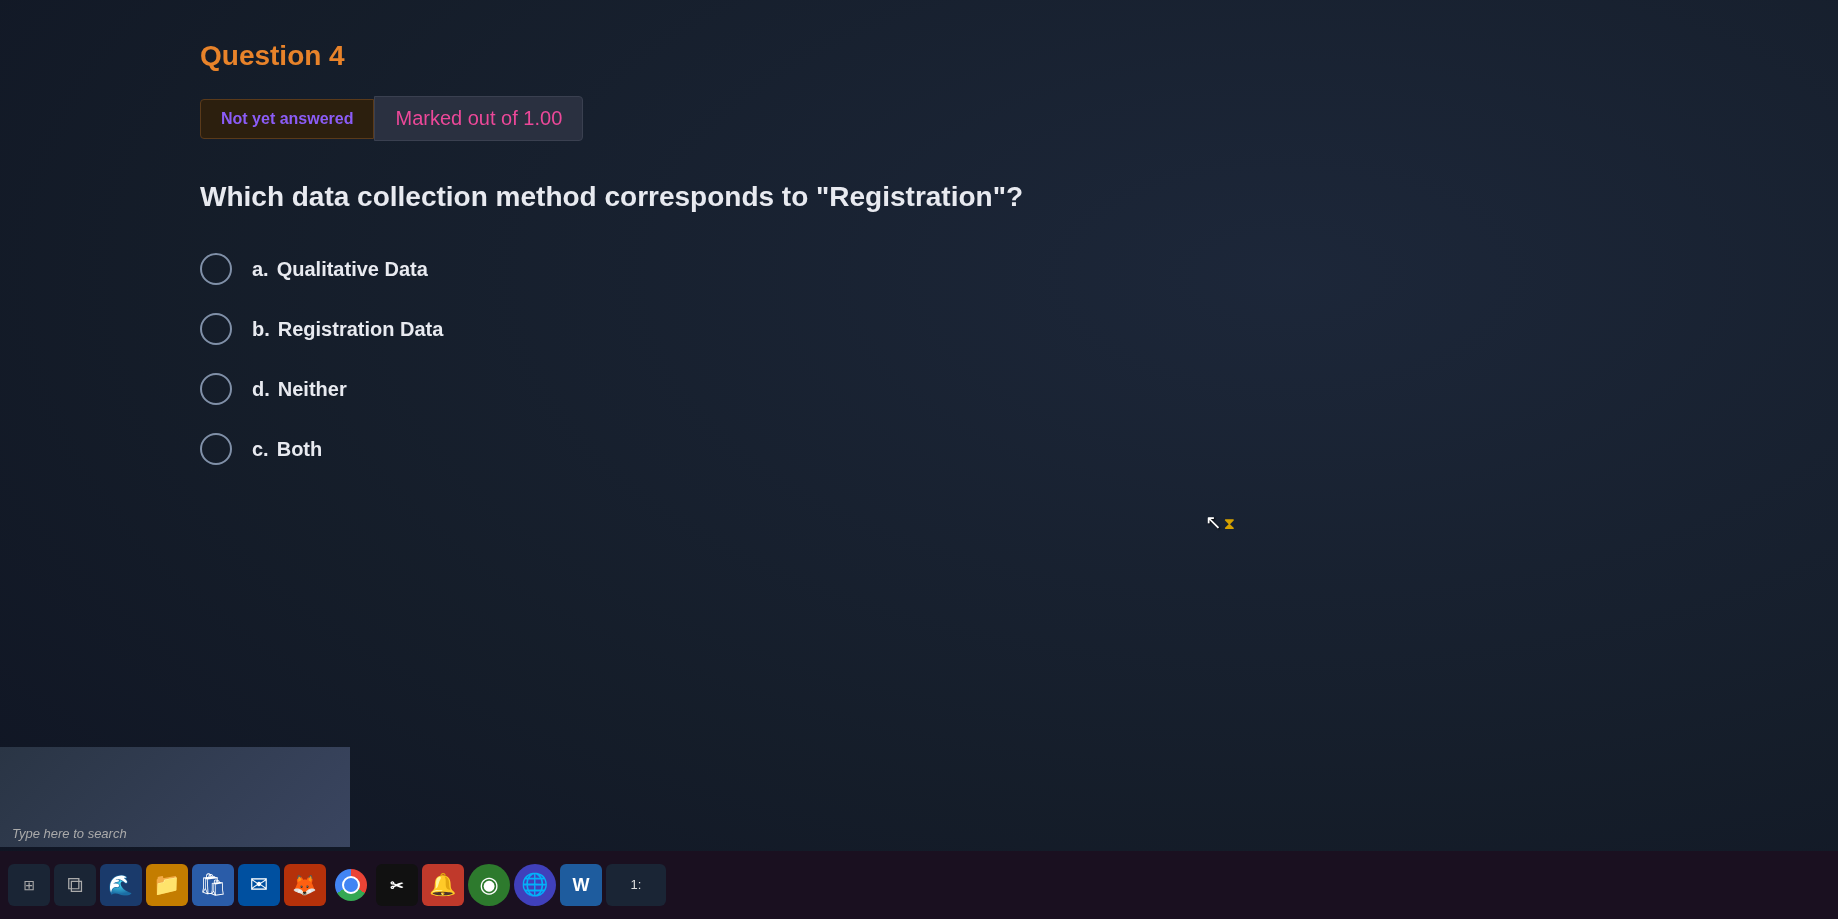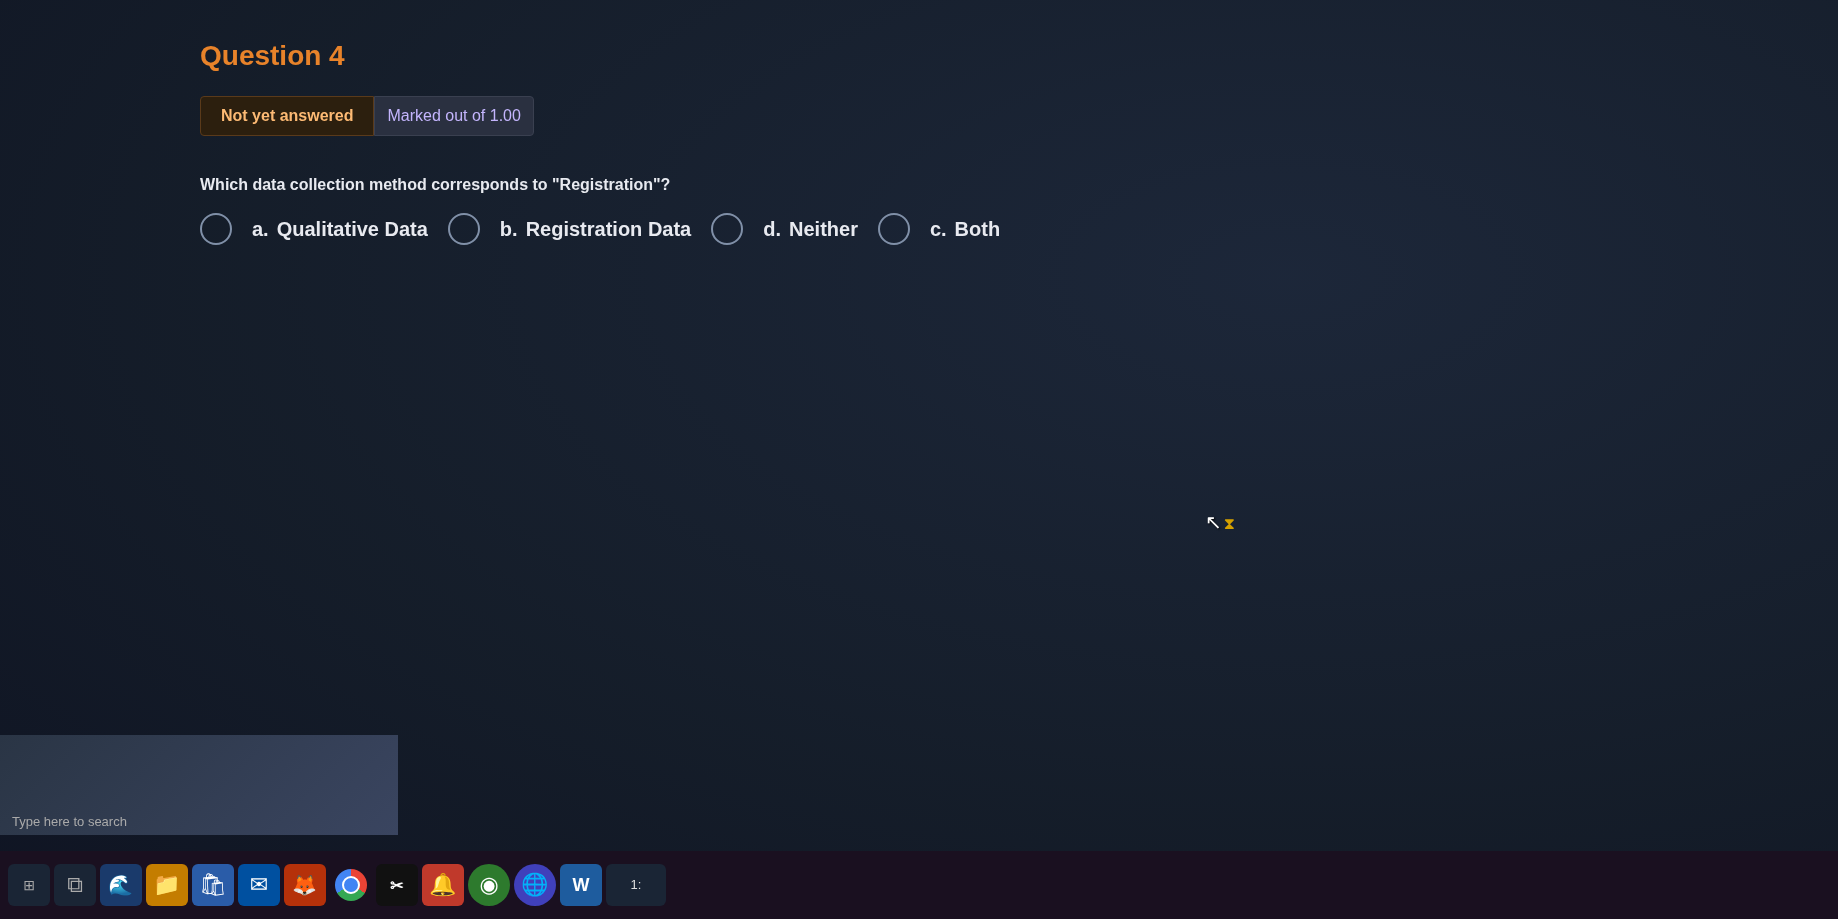--- a/index.html
+++ b/index.html
@@ -27,51 +27,51 @@
 
     .badges-row {
       display: flex;
       align-items: center;
       gap: 0;
       margin-bottom: 40px;
     }
 
     .badge-not-answered {
       background: #2c1f0e;
-      color: #fdba74;
+      color: #8b5cf6;
       font-weight: 700;
       font-size: 16px;
       padding: 10px 20px;
       border-radius: 4px 0 0 4px;
       border: 1px solid #5a3a1a;
       text-align: right;
     }
 
     .badge-marked {
       background: #2a3040;
-      color: #c4b5fd;
-      font-size: 16px;
-      padding: 10px 12px;
+      color: #ec4899;
+      font-size: 20px;
+      padding: 10px 20px;
       border-radius: 0 4px 4px 0;
       border: 1px solid #3a4050;
     }
 
     .question-text {
       color: #e8eaf0;
-      font-size: 16px;
+      font-size: 28px;
       font-weight: 600;
-      margin-bottom: 19px;
+      margin-bottom: 40px;
       max-width: 900px;
     }
 
     .options-list {
       list-style: none;
       display: flex;
-      flex-direction: row;
-      gap: 20px;
+      flex-direction: column;
+      gap: 28px;
     }
 
     .option-item {
       display: flex;
       align-items: center;
       gap: 20px;
       cursor: pointer;
     }
 
     .radio-circle {
@@ -119,26 +119,27 @@
       align-items: center;
       justify-content: center;
       font-size: 22px;
       cursor: pointer;
       flex-shrink: 0;
     }
 
     
     .thumbnail-area {
       position: absolute;
-      bottom: 84px;
+      bottom: 72px;
       left: 0;
-      width: 398px;
+      width: 350px;
       height: 100px;
       background: linear-gradient(135deg, #2a3545, #3a4560);
       overflow: hidden;
+      font-style: italic;
     }
 
     
     .cursor {
       position: absolute;
       top: 512px;
       left: 1205px;
       pointer-events: none;
       z-index: 999;
       display: flex;

